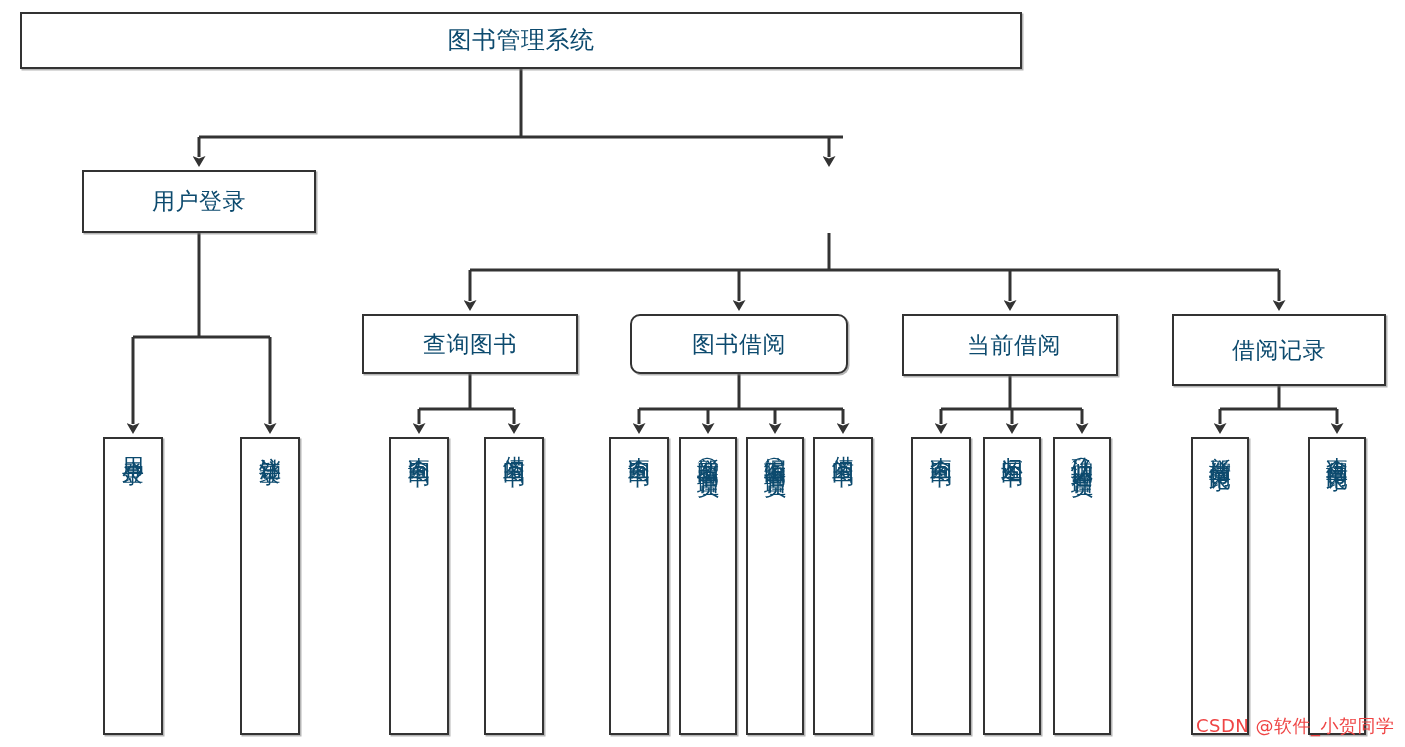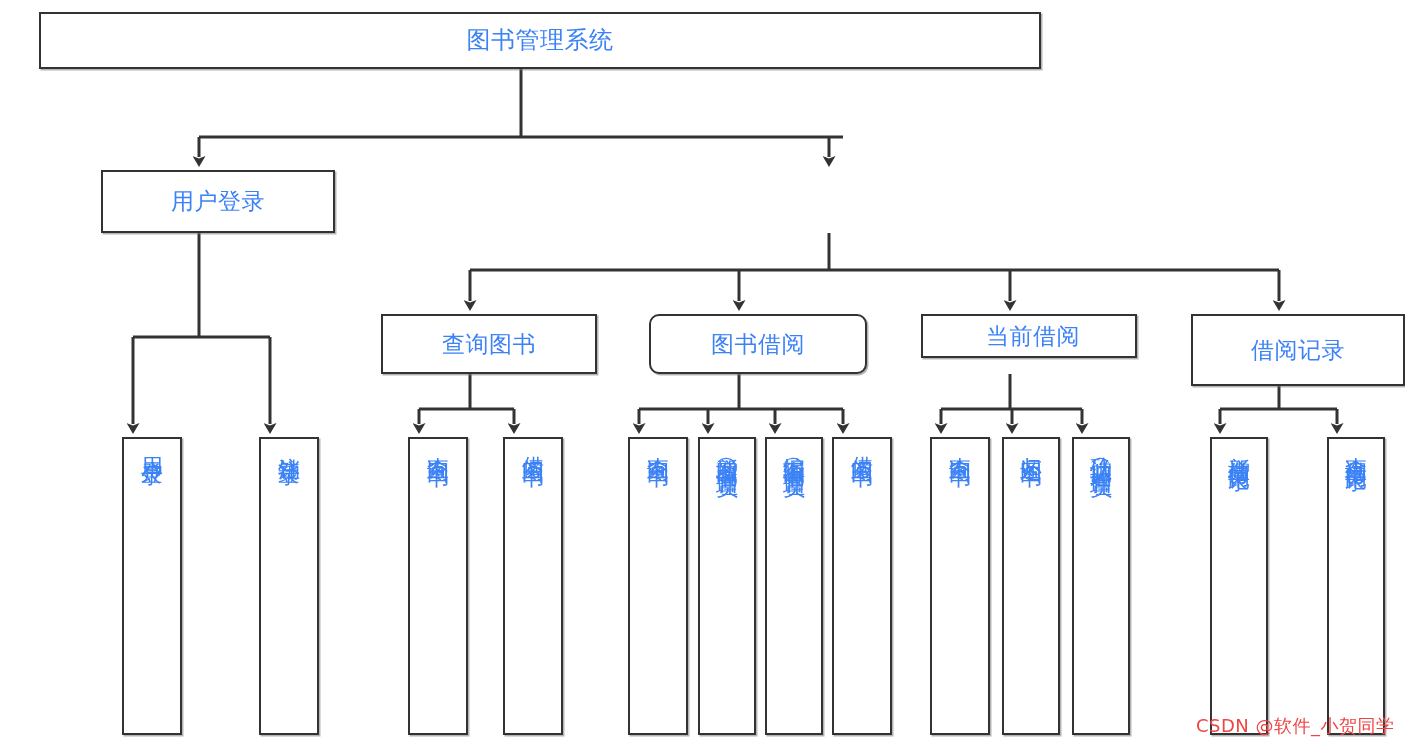--- a/index.html
+++ b/index.html
@@ -26,23 +26,22 @@
     pointer-events: none;
   }
   .node {
     position: absolute;
     box-sizing: border-box;
     border: 2.5px solid #333333;
     background: #ffffff;
     display: flex;
     align-items: center;
     justify-content: center;
-    color: #3b82f6;
+    color: #0c4a6e;
     box-shadow: 1.5px 1.5px 0 rgba(120,120,120,0.55);
-    margin-left: 19px;
   }
   .node .label {
     display: block;
     text-align: center;
     line-height: 1.15;
     letter-spacing: 0.5px;
   }
   .node.horiz .label {
     writing-mode: horizontal-tb;
     font-size: 23px;
@@ -135,21 +134,21 @@
   <div class="node horiz" style="left:82px;top:170px;width:234px;height:63px;">
     <span class="label">用户登录</span>
   </div>
 
   <div class="node horiz" style="left:362px;top:314px;width:216px;height:60px;">
     <span class="label">查询图书</span>
   </div>
   <div class="node horiz" style="left:630px;top:314px;width:218px;height:60px;border-radius:10px;">
     <span class="label">图书借阅</span>
   </div>
-  <div class="node horiz" style="left:902px;top:314px;width:216px;height:44px;padding-left:8px;">
+  <div class="node horiz" style="left:902px;top:314px;width:216px;height:62px;padding-left:8px;">
     <span class="label">当前借阅</span>
   </div>
   <div class="node horiz" style="left:1172px;top:314px;width:214px;height:72px;">
     <span class="label">借阅记录</span>
   </div>
 
   <div class="node vert" style="left:103px;top:437px;width:60px;height:298px;">
     <span class="label">用户登录</span>
   </div>
   <div class="node vert" style="left:240px;top:437px;width:60px;height:298px;">

